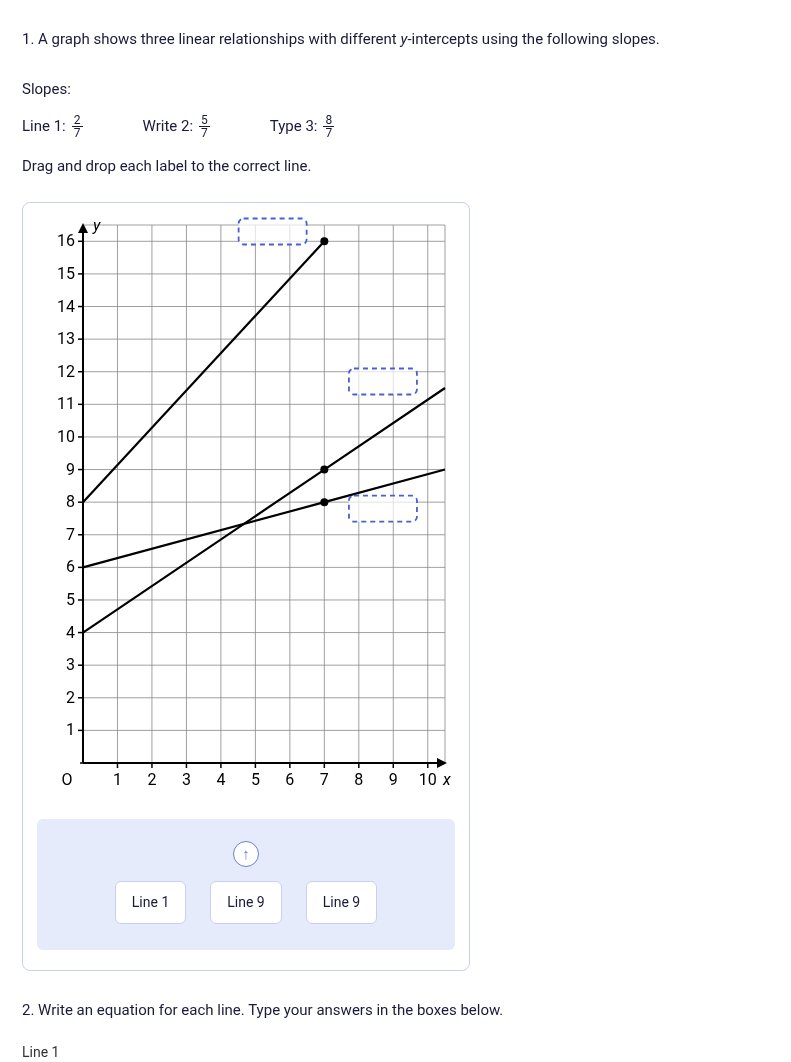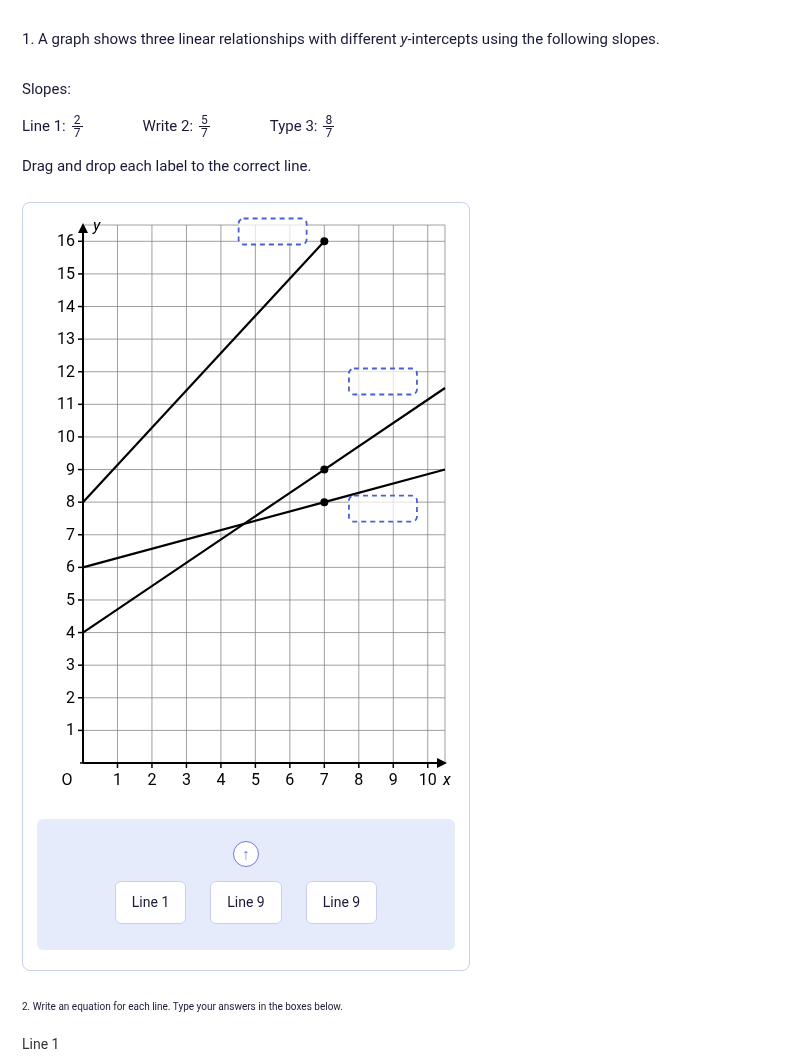--- a/index.html
+++ b/index.html
@@ -42,21 +42,21 @@
     width: 26px; height: 26px; border-radius: 50%;
     border: 1.2px solid #6b7fd7; color: #6b7fd7;
     display: flex; align-items: center; justify-content: center;
     font-size: 15px; background: #fff;
   }
   .chips { display: flex; gap: 24px; }
   .chip {
     background: #fff; border: 1px solid #c8d0ee; border-radius: 6px;
     padding: 10px 16px; font-size: 14px; cursor: grab;
   }
-  .q2 { margin-top: 28px; font-size: 10px; }
+  .q2 { margin-top: 28px; font-size: 15px; }
   .partial { margin-top: 20px; color: #333; font-size: 14px; }
   .italic { font-style: italic; }
   svg text { font-family: inherit; fill: #000; font-size: 16px; }
 </style>
 </head>
 <body>
 
 <div class="question-text">
   <span>1. A graph shows three linear relationships with different </span><span class="italic">y</span><span>-intercepts using the following slopes.</span>
 </div>

